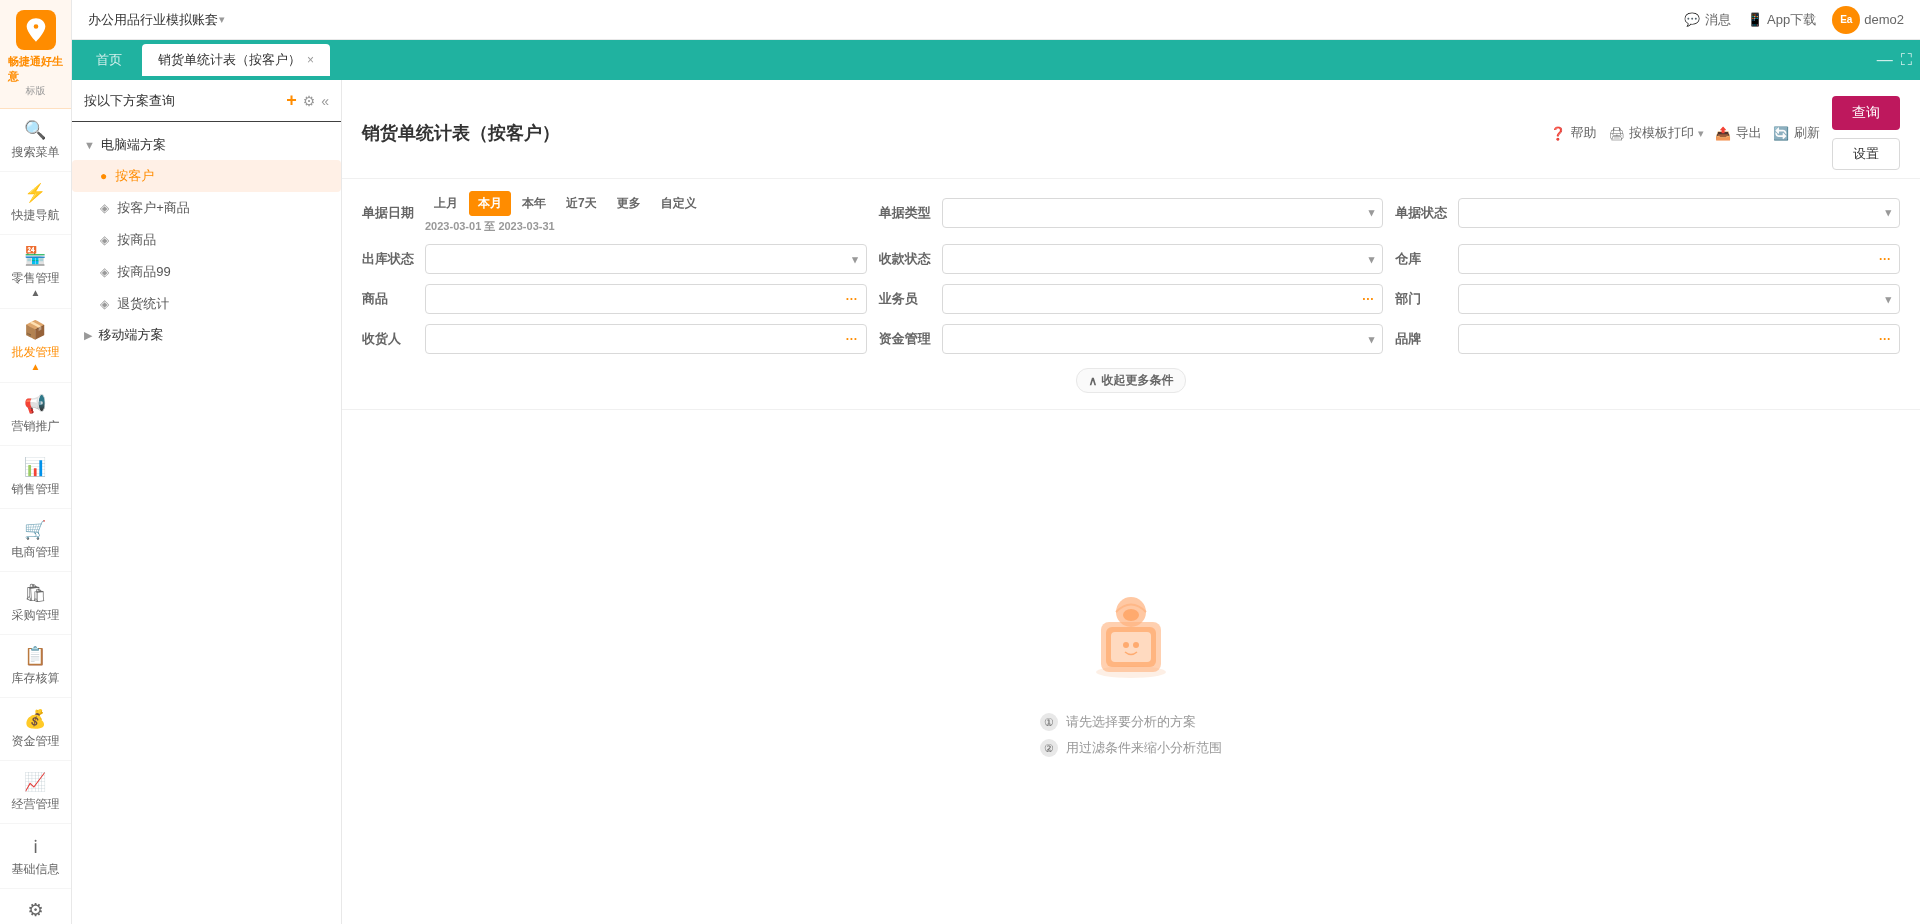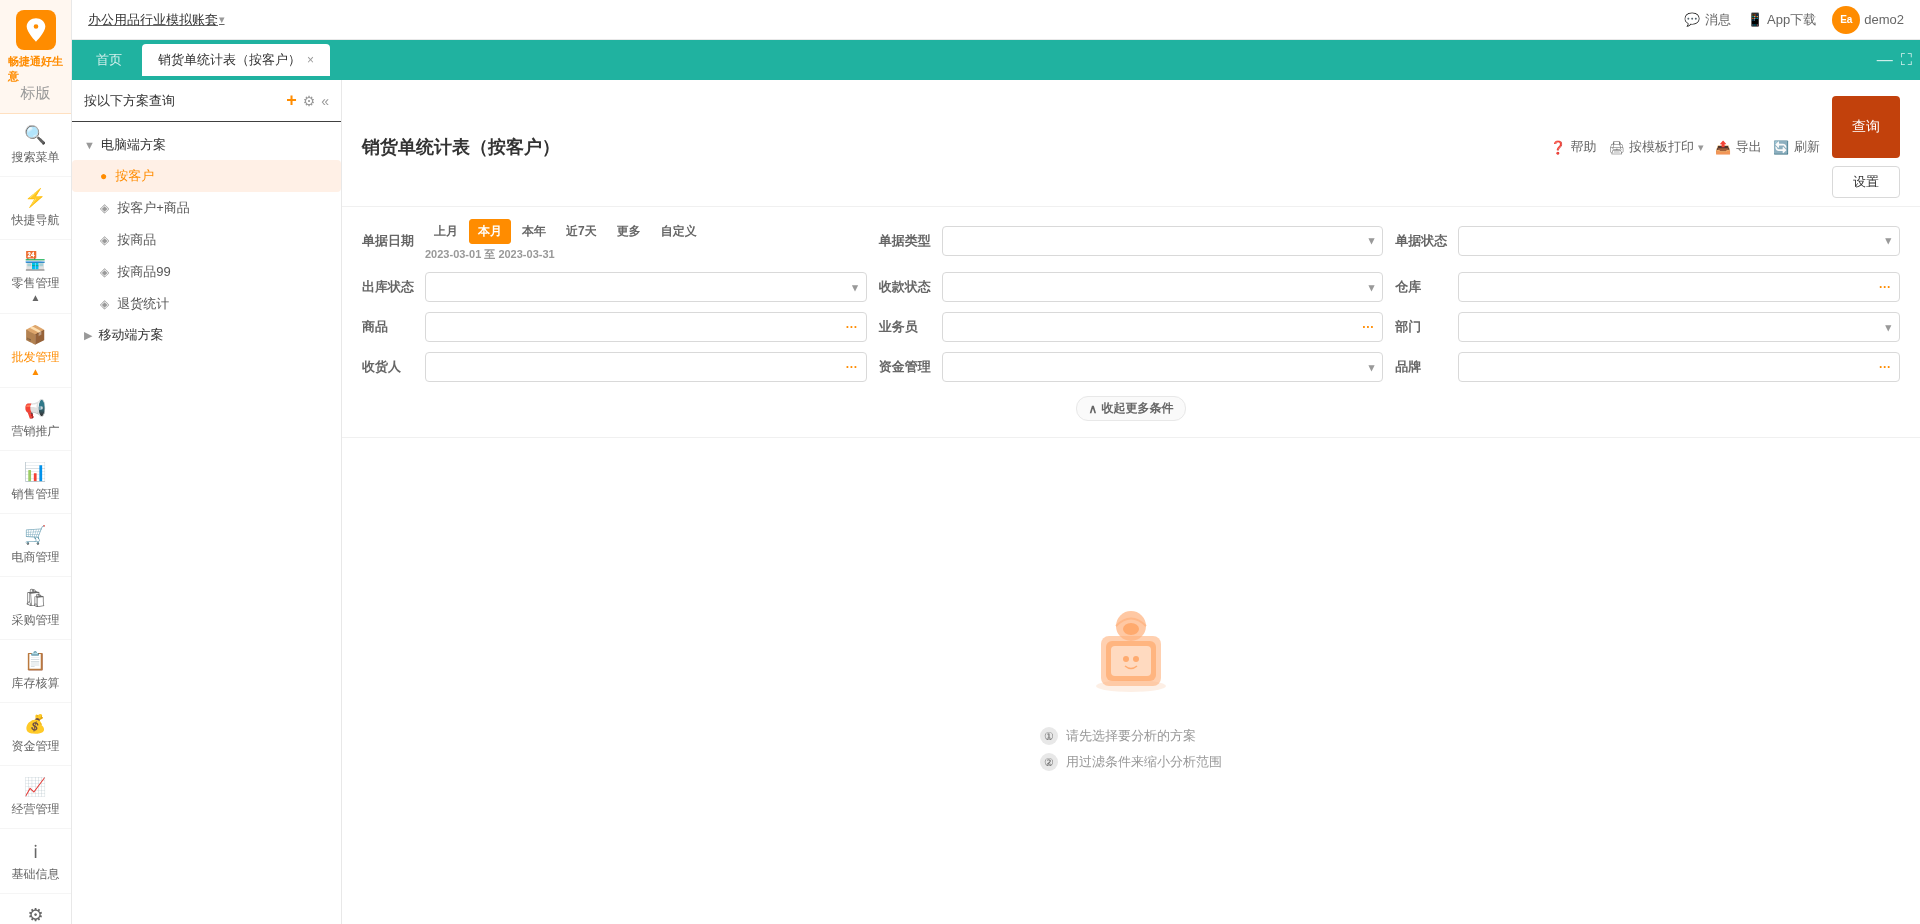--- a/index.html
+++ b/index.html
@@ -14,21 +14,21 @@
     .sidebar-item { width: 100%; padding: 10px 4px; display: flex; flex-direction: column; align-items: center; cursor: pointer; color: #666; font-size: 12px; border-bottom: 1px solid #f5f5f5; transition: background 0.2s; }
     .sidebar-item .item-icon { font-size: 18px; margin-bottom: 3px; }
     .sidebar-item.active { color: #ff8c00; }
     .sidebar-item .arrow { font-size: 10px; }
 
     
     .main { flex: 1; display: flex; flex-direction: column; overflow: hidden; }
 
     
     .topbar { height: 40px; background: #fff; border-bottom: 1px solid #e8e8e8; display: flex; align-items: center; justify-content: space-between; padding: 0 16px; }
-    .topbar-left { display: flex; align-items: center; gap: 1px; font-size: 13px; color: #666; text-decoration: underline; }
+    .topbar-left { display: flex; align-items: center; gap: 1px; font-size: 13px; color: #666; }
     .topbar-left .industry { color: #333; }
     .topbar-dropdown { font-size: 11px; color: #999; cursor: pointer; }
     .topbar-right { display: flex; align-items: center; gap: 16px; font-size: 13px; color: #666; }
     .topbar-right .user-avatar { width: 28px; height: 28px; background: #ff8c00; border-radius: 50%; display: flex; align-items: center; justify-content: center; color: white; font-size: 12px; }
     .topbar-right .icon-btn { display: flex; align-items: center; gap: 4px; cursor: pointer; color: #666; }
 
     
     .tabbar { height: 40px; background: #20b2a0; display: flex; align-items: center; padding: 0 8px; gap: 4px; }
     .tab { height: 32px; padding: 0 16px; display: flex; align-items: center; gap: 6px; border-radius: 4px 4px 0 0; cursor: pointer; font-size: 13px; color: rgba(255,255,255,0.8); background: transparent; }
     .tab.active { background: #fff; color: #333; border-radius: 4px 4px 0 0; }
@@ -55,21 +55,21 @@
     .tree-item .item-prefix { margin-right: 8px; font-size: 12px; }
     .mobile-group-header { display: flex; align-items: center; padding: 6px 12px; cursor: pointer; color: #333; font-size: 13px; }
     .mobile-group-header .arrow-right { margin-right: 6px; font-size: 11px; color: #999; }
 
     
     .right-panel { flex: 1; display: flex; flex-direction: column; overflow: hidden; background: #fff; }
     .page-header { padding: 16px 20px 8px; display: flex; align-items: center; justify-content: space-between; border-bottom: 1px solid #f0f0f0; }
     .page-title { font-size: 18px; font-weight: 600; color: #333; }
     .page-actions { display: flex; align-items: center; gap: 12px; }
     .page-action-btn { display: flex; align-items: center; gap: 4px; color: #666; cursor: pointer; font-size: 13px; }
-    .btn-query { background: #c2410c; color: white; border: none; padding: 22px 20px; border-radius: 4px; cursor: pointer; font-size: 14px; }
+    .btn-query { background: #be185d; color: white; border: none; padding: 8px 20px; border-radius: 4px; cursor: pointer; font-size: 14px; }
     .btn-settings { background: white; color: #333; border: 1px solid #d9d9d9; padding: 6px 16px; border-radius: 4px; cursor: pointer; font-size: 13px; margin-top: 4px; }
 
     
     .filter-area { padding: 12px 20px; border-bottom: 1px solid #f0f0f0; font-weight: bold; }
     .filter-row { display: grid; grid-template-columns: 1fr 1fr 1fr; gap: 12px; margin-bottom: 10px; align-items: center; }
     .filter-item { display: flex; align-items: center; gap: 8px; }
     .filter-label { color: #666; font-size: 13px; white-space: nowrap; min-width: 55px; }
     .filter-control { flex: 1; border: 1px solid #d9d9d9; border-radius: 4px; padding: 5px 8px; display: flex; align-items: center; justify-content: space-between; cursor: pointer; font-size: 12px; color: #333; min-height: 30px; }
     .filter-control .placeholder { color: #ccc; }
     .filter-control .dots { color: #ff8c00; }
@@ -95,21 +95,21 @@
 <body>
 
 <div class="sidebar">
   <div class="sidebar-logo">
     <div class="sidebar-logo-icon">
       <svg viewBox="0 0 24 24">
           <path d="M12 2C8 2 4 5 4 9c0 5 8 13 8 13s8-8 8-13c0-4-4-7-8-7zm0 9a2 2 0 110-4 2 2 0 010 4z"></path>
         </svg>
     </div>
     <div class="sidebar-logo-text">畅捷通好生意</div>
-    <div style="font-size:15px;color:#999;">标版</div>
+    <div style="font-size:10px;color:#999;">标版</div>
   </div>
 
   <div class="sidebar-item">
     <div class="item-icon">🔍</div>
     <div>搜索菜单</div>
   </div>
   <div class="sidebar-item">
     <div class="item-icon">⚡</div>
     <div>快捷导航</div>
   </div>

